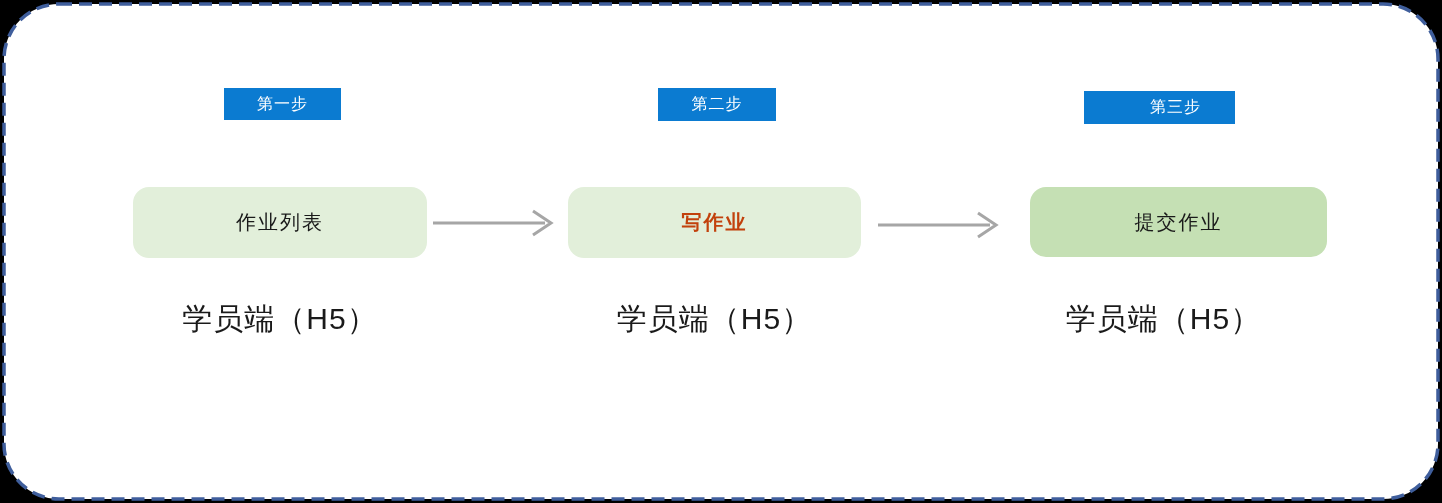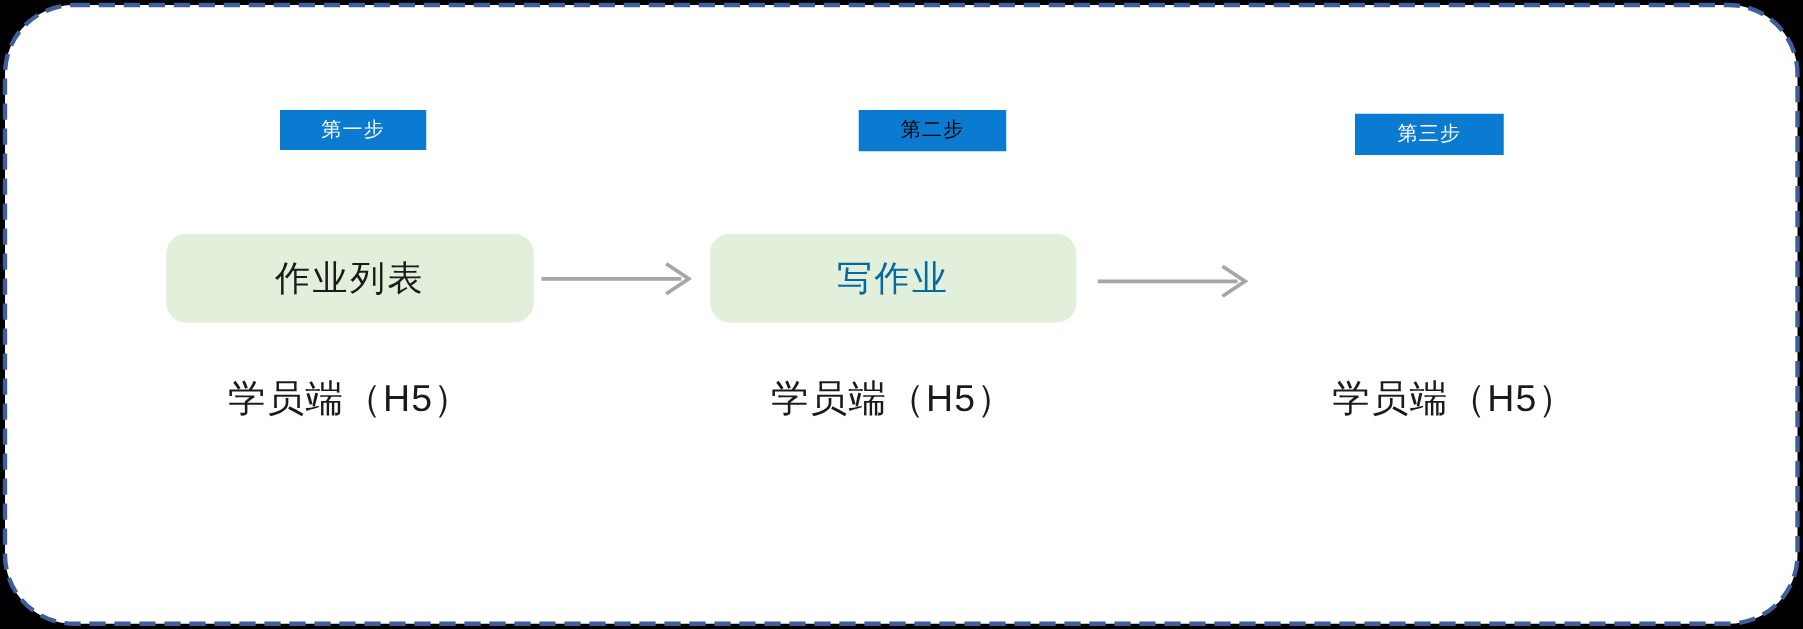--- a/index.html
+++ b/index.html
@@ -25,28 +25,28 @@
   .badge {
     position: absolute;
     display: flex;
     align-items: center;
     justify-content: center;
     font-size: 16px;
     letter-spacing: 1px;
   }
   .badge-1 { left: 224px; top: 88px;  width: 117px; height: 32px; }
   .badge-2 { left: 658px; top: 88px;  width: 118px; height: 33px; }
-  .badge-3 { left: 1084px; top: 91px; width: 119px; height: 33px; }
+  .badge-3 { left: 1084px; top: 91px; width: 119px; height: 33px; padding-left: 32px; }
   .box {
     position: absolute;
     display: flex;
     align-items: center;
     justify-content: center;
     border-radius: 16px;
-    font-size: 28px;
+    font-size: 20px;
     letter-spacing: 2px;
   }
   .box-1 { left: 133px;  top: 187px; width: 294px; height: 71px; }
   .box-2 { left: 568px;  top: 187px; width: 293px; height: 71px; }
   .box-3 { left: 1030px; top: 187px; width: 297px; height: 70px; }
   .arrow {
     position: absolute;
     width: 124px;
     height: 32px;
   }
@@ -69,25 +69,26 @@
 </head>
 <body>
 
 <div class="canvas">
 
   <svg class="frame-svg" viewBox="0 0 1442 503" xmlns="http://www.w3.org/2000/svg">
     <rect x="4" y="4" width="1434" height="495" rx="55" ry="55" fill="#FFFFFF" stroke-width="3.5" stroke-dasharray="13 7" stroke="#3F5E9C"></rect>
   </svg>
 
   <div class="badge badge-1" style="background-color: rgb(11, 123, 209); color: rgb(255, 255, 255);">第一步</div>
-  <div class="badge badge-2" style="background-color: rgb(11, 123, 209); color: #000000; margin-left: 29px;">第二步</div>
+  <div class="badge badge-2" style="background-color: rgb(11, 123, 209); color: #ffffff;">第二步</div>
   <div class="badge badge-3" style="background-color: rgb(11, 123, 209); color: rgb(255, 255, 255);">第三步</div>
 
   <div class="box box-1" style="background-color: rgb(226, 239, 218); color: rgb(26, 26, 26);">作业列表</div>
-  <div class="box box-2" style="background-color: rgb(226, 239, 218); color: #0369a1;">写作业</div>
+  <div class="box box-2" style="background-color: rgb(226, 239, 218); color: #c2410c; font-weight: bold;">写作业</div>
+  <div class="box box-3" style="background-color: rgb(197, 224, 180); color: rgb(26, 26, 26);">提交作业</div>
 
   <svg class="arrow arrow-1" viewBox="0 0 124 32" xmlns="http://www.w3.org/2000/svg">
     <line x1="0" y1="16" x2="112" y2="16" stroke-width="3" fill="none" stroke="#A6A6A6"></line>
     <polyline points="100,4 118,16 100,28" stroke-width="3" fill="none" stroke="#A6A6A6"></polyline>
   </svg>
   <svg class="arrow arrow-2" viewBox="0 0 124 32" xmlns="http://www.w3.org/2000/svg">
     <line x1="0" y1="16" x2="112" y2="16" stroke-width="3" fill="none" stroke="#A6A6A6"></line>
     <polyline points="100,4 118,16 100,28" stroke-width="3" fill="none" stroke="#A6A6A6"></polyline>
   </svg>
 

